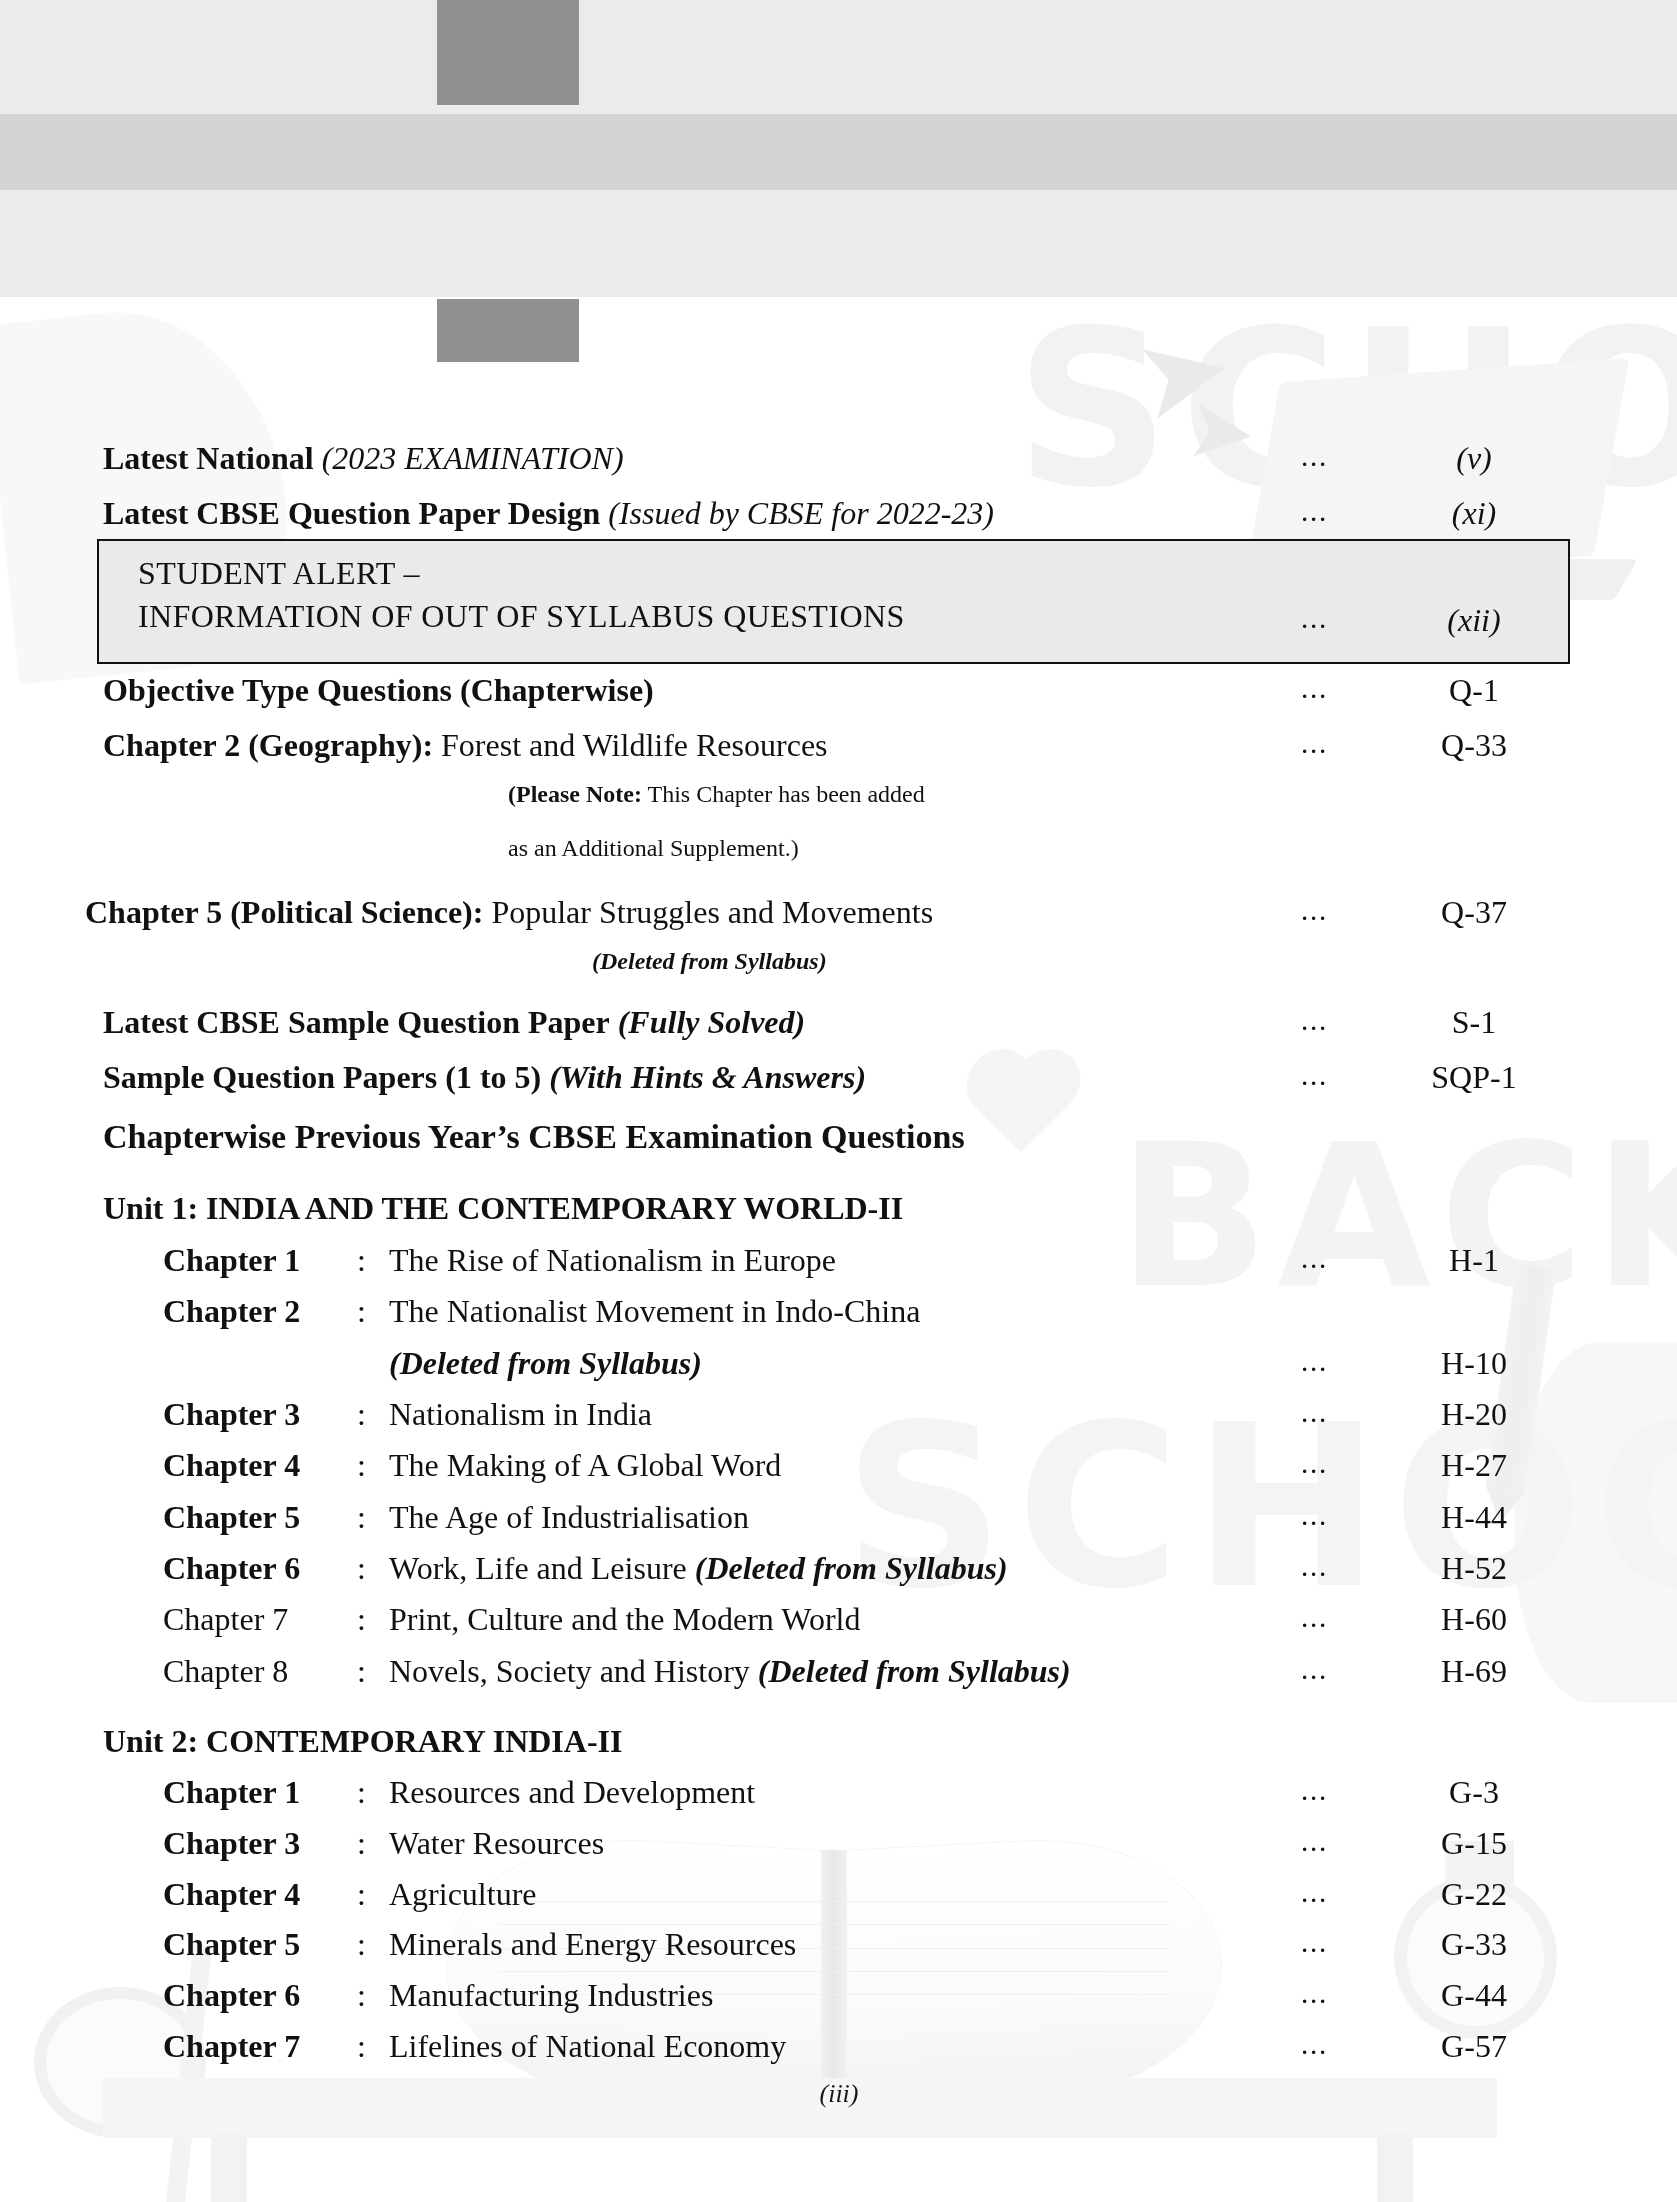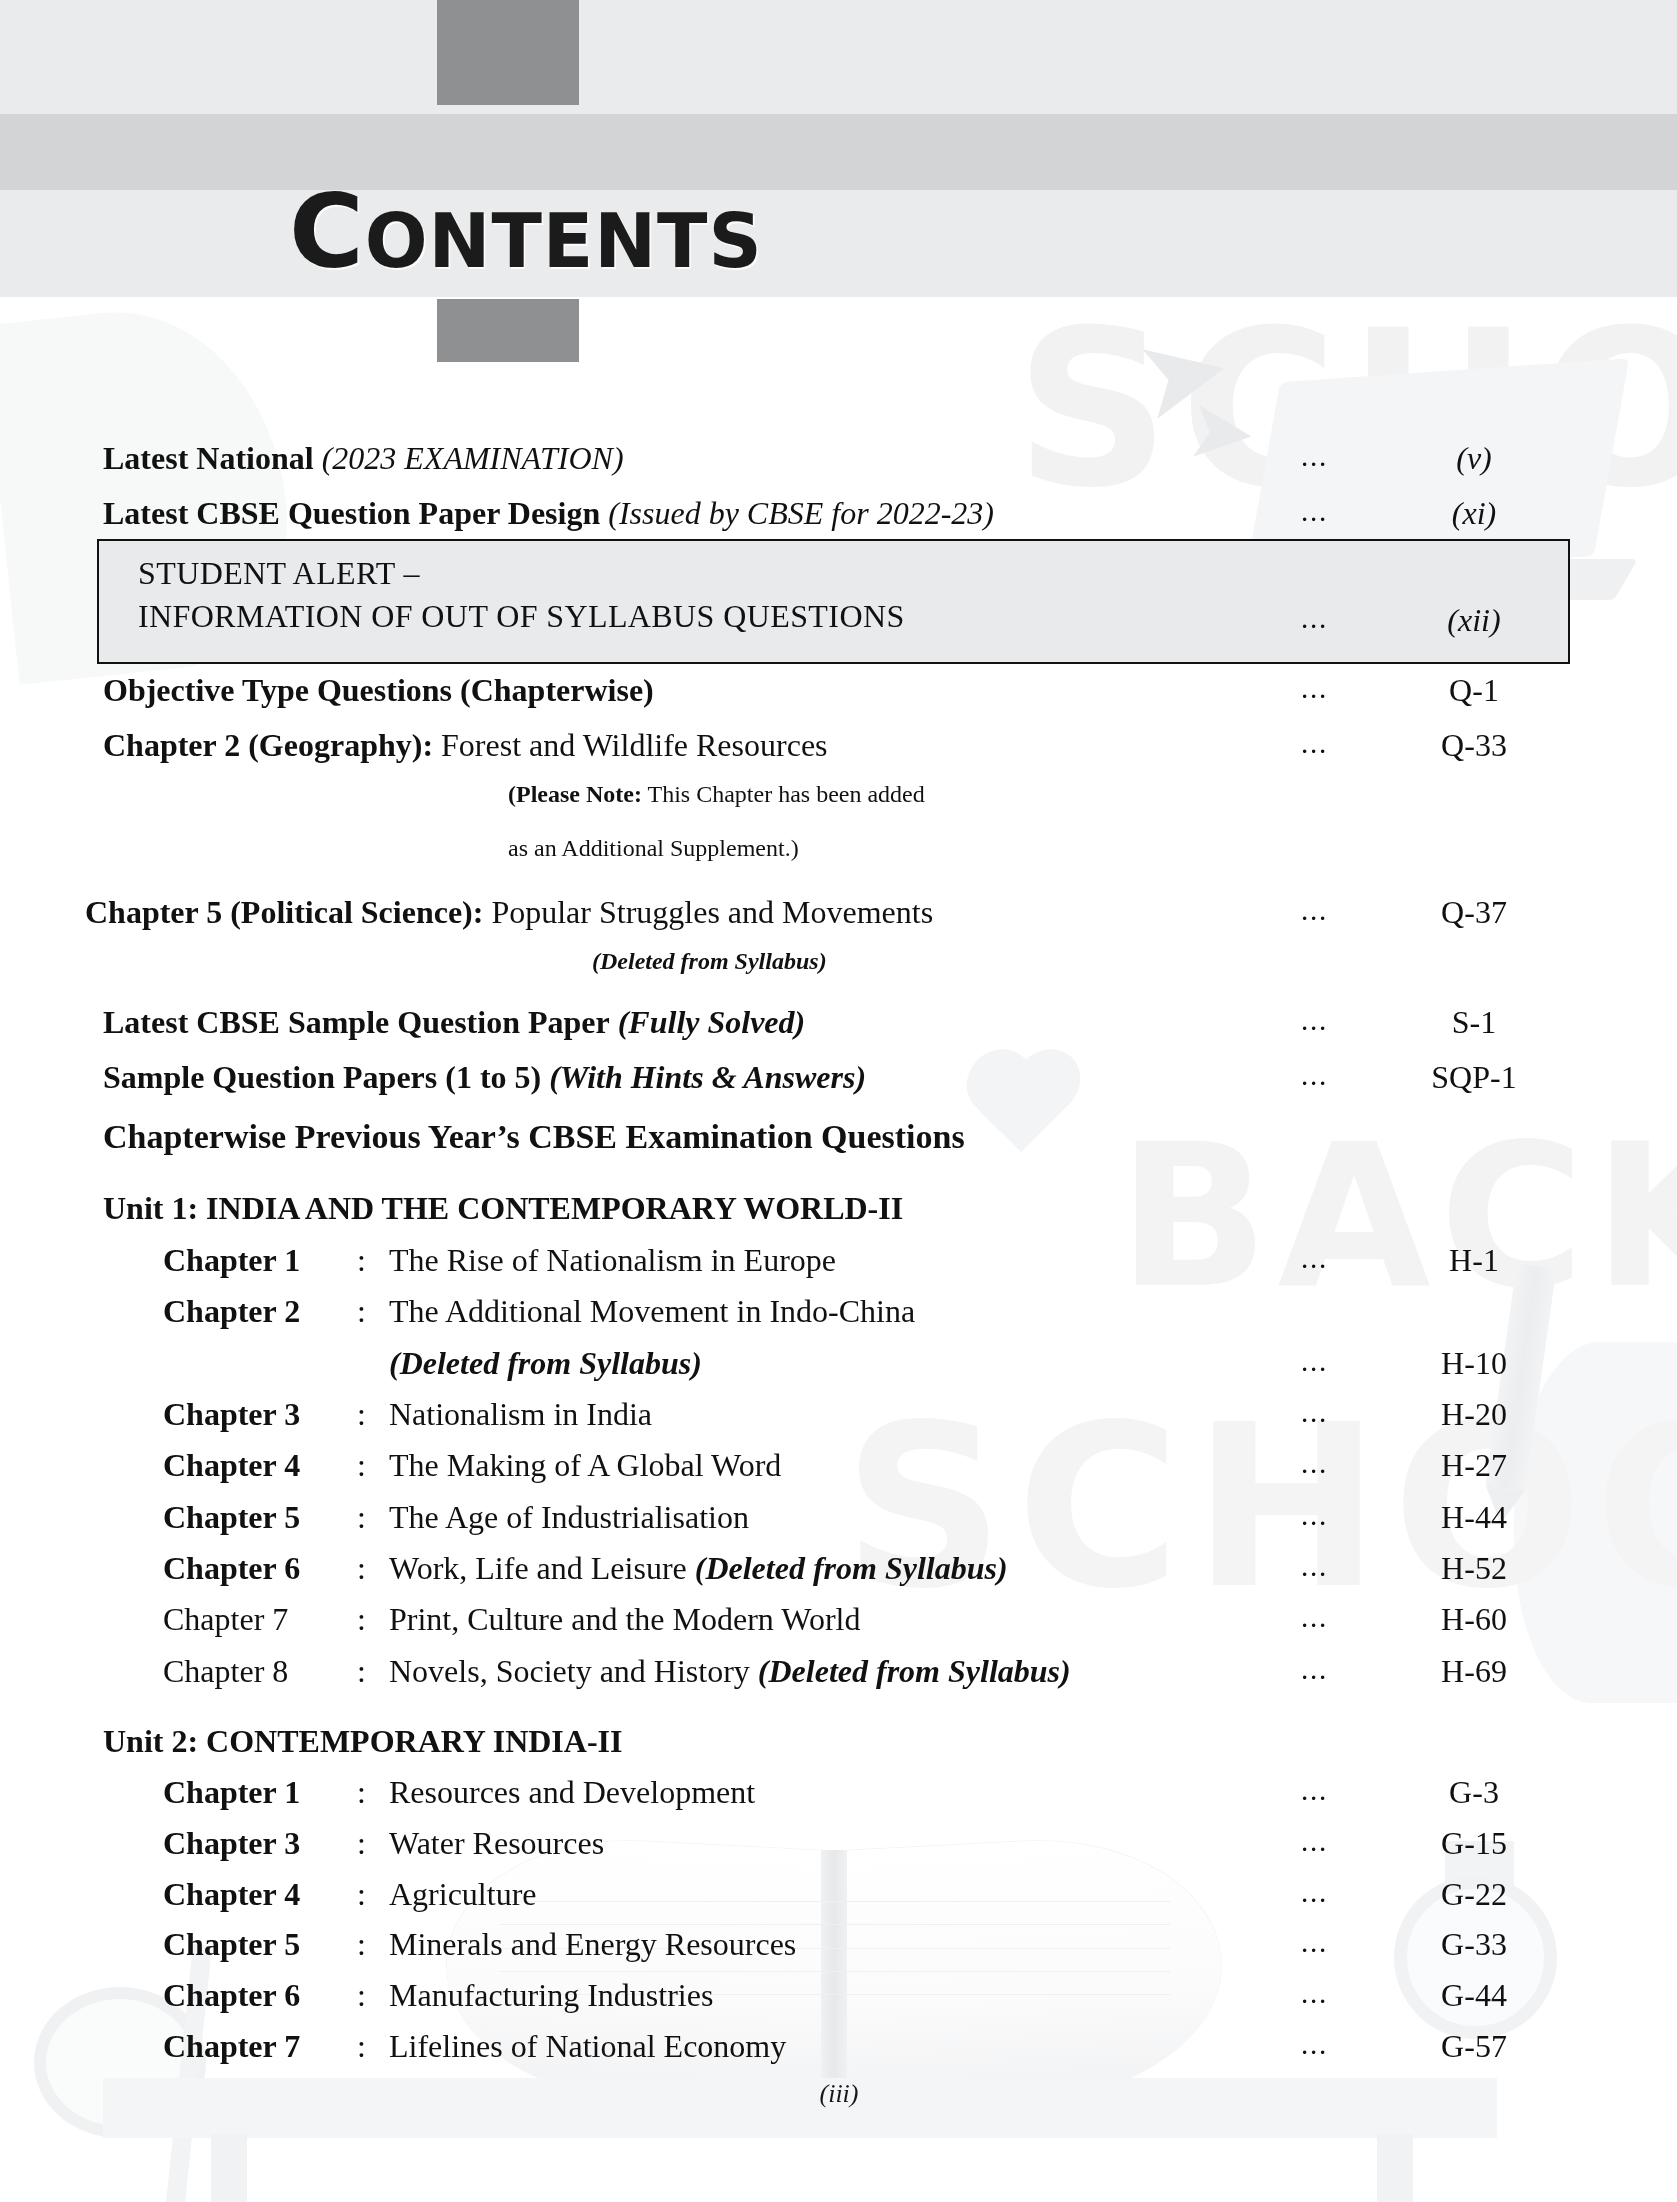--- a/index.html
+++ b/index.html
@@ -306,23 +306,20 @@
     <div class="desk"></div>
     <div class="desk-leg l"></div>
     <div class="desk-leg r"></div>
   </div>
 
   <div class="band-light"></div>
   <div class="band-dark"></div>
   <div class="tab-top"></div>
   <div class="tab-bottom"></div>
 
-  <div class="contents-title">
-    <span class="cap">C</span><span class="rest">ONTENTS</span>
-  </div>
 
   <div class="content">
 
     <div class="row" style="top:441px;">
       <span class="label"><b>Latest National</b><i> (2023 EXAMINATION)</i></span>
       <span class="dots">...</span>
       <span class="pg"><i>(v)</i></span>
     </div>
 
     <div class="row" style="top:496px;">
@@ -382,21 +379,21 @@
       <span class="ch"><b>Chapter 1</b></span>
       <span class="colon">:</span>
       <span class="ttl">The Rise of Nationalism in Europe</span>
       <span class="dots">...</span>
       <span class="pg">H-1</span>
     </div>
 
     <div class="chrow" style="top:1293px;">
       <span class="ch"><b>Chapter 2</b></span>
       <span class="colon">:</span>
-      <span class="ttl">The Additional Movement in Indo-China</span>
+      <span class="ttl">The Nationalist Movement in Indo-China</span>
     </div>
     <div class="chrow" style="top:1345px;">
       <span class="ttl"><b><i>(Deleted from Syllabus)</i></b></span>
       <span class="dots">...</span>
       <span class="pg">H-10</span>
     </div>
 
     <div class="chrow" style="top:1396px;">
       <span class="ch"><b>Chapter 3</b></span>
       <span class="colon">:</span>

